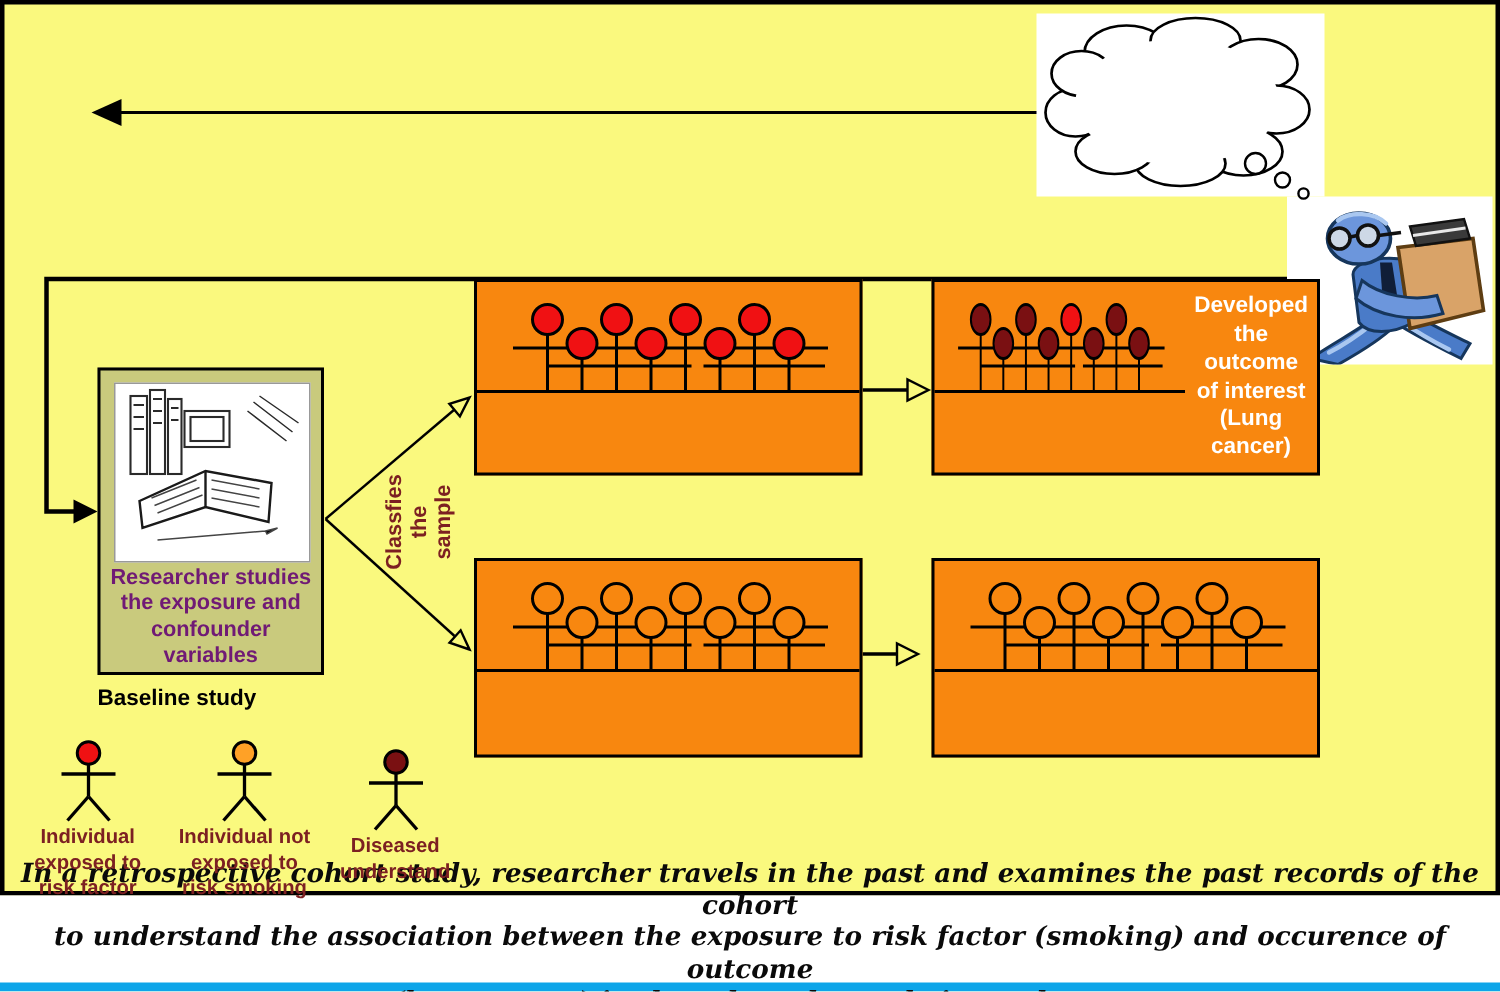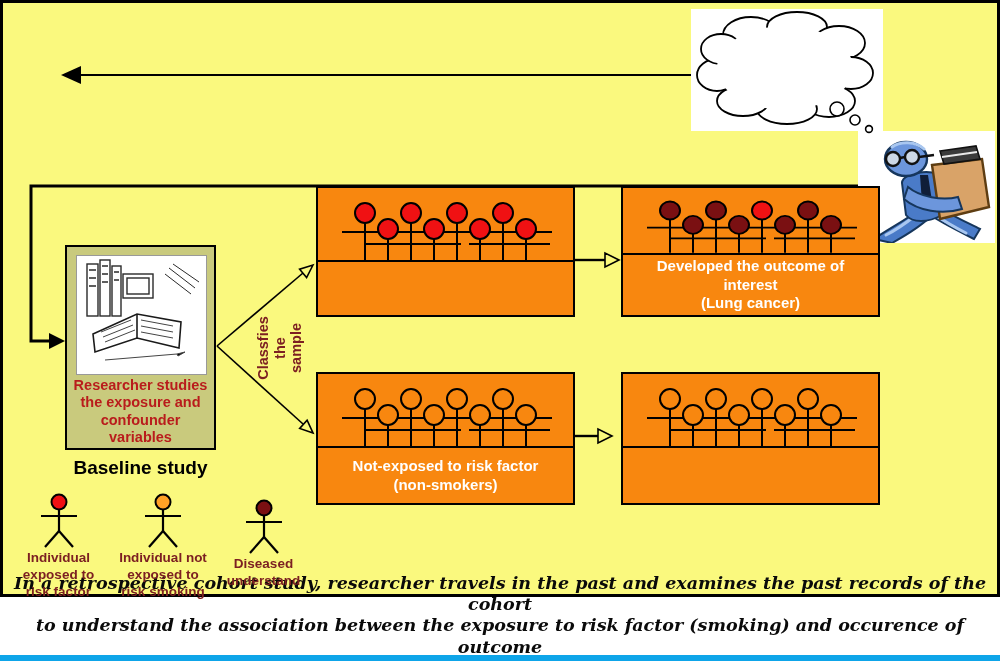--- a/index.html
+++ b/index.html
@@ -10,26 +10,26 @@
   .banner{position:absolute;left:307px;top:59px;width:260px;height:25px;background:#7F0E10;border:1px solid #000;color:#fff;
           display:flex;align-items:center;justify-content:center;font-weight:bold;font-size:14.5px;z-index:3;box-sizing:border-box;}
   .bubble{position:absolute;left:688px;top:6px;width:192px;height:122px;background:#fff;z-index:3;}
   .bubble-text{position:absolute;left:10px;top:14px;width:172px;text-align:center;font-weight:bold;font-size:12.5px;line-height:1.3;
           color:#000;white-space:pre-line;z-index:2;}
   .trail{position:absolute;z-index:3;}
   .researcher{position:absolute;left:855px;top:128px;width:137px;height:112px;background:#fff;z-index:2;}
   .basebox{position:absolute;left:62px;top:242px;width:151px;height:205px;background:#C9CA7D;border:2px solid #000;z-index:2;box-sizing:border-box;}
   .bookart{position:absolute;left:9px;top:8px;width:129px;height:118px;background:#fff;border:1px solid #999;}
   .basetext{position:absolute;left:0;top:130px;width:100%;text-align:center;font-weight:bold;font-size:14.5px;line-height:1.2;
-          color:#b91c1c;white-space:pre-line;}
-  .baselabel{position:absolute;left:62px;top:454px;width:151px;text-align:center;font-weight:bold;font-size:19px;color:#000;z-index:2;}
+          color:#701a75;white-space:pre-line;}
+  .baselabel{position:absolute;left:62px;top:454px;width:151px;font-weight:bold;font-size:15px;color:#000;z-index:2;}
   .classifier{position:absolute;left:212px;top:280px;width:130px;height:130px;display:flex;align-items:center;justify-content:center;
           transform:rotate(-90deg);z-index:2;}
   .classifier-inner{text-align:center;font-weight:bold;font-size:14.5px;line-height:1.15;color:#7C2022;white-space:pre-line;}
-  .gbox{position:absolute;width:259px;background:#F8870F;border:2px solid #000;z-index:2;box-sizing:border-box;display:flex;flex-direction:column;}
+  .gbox{position:absolute;width:259px;background:#F8870F;border:2px solid #000;z-index:2;box-sizing:border-box;display:flex;}
   .gbox .figs{height:72px;border-bottom:2px solid #000;}
   .gbox .glabel{flex:1;display:flex;align-items:center;justify-content:center;text-align:center;color:#fff;font-weight:bold;
           font-size:15px;line-height:1.25;white-space:pre-line;padding:2px 6px;}
   #gbox0{left:313px;top:183px;height:131px;}
   #gbox1{left:618px;top:183px;height:131px;}
   #gbox2{left:313px;top:369px;height:133px;}
   #gbox3{left:618px;top:369px;height:133px;}
   .legend{position:absolute;left:8px;top:490px;width:300px;z-index:2;}
   .legend-item{position:absolute;display:flex;flex-direction:column;align-items:center;}
   .legend-item .llabel{text-align:center;font-weight:bold;font-size:13.5px;line-height:1.25;color:#7C2022;white-space:pre-line;margin-top:1px;}
@@ -219,22 +219,20 @@
           <line x1="208" y1="41" x2="208" y2="72" stroke="#000" stroke-width="2"></line>
           <circle cx="47" cy="25" r="10" fill="#F8870F" stroke="#000" stroke-width="2"></circle>
           <circle cx="70" cy="41" r="10" fill="#F8870F" stroke="#000" stroke-width="2"></circle>
           <circle cx="93" cy="25" r="10" fill="#F8870F" stroke="#000" stroke-width="2"></circle>
           <circle cx="116" cy="41" r="10" fill="#F8870F" stroke="#000" stroke-width="2"></circle>
           <circle cx="139" cy="25" r="10" fill="#F8870F" stroke="#000" stroke-width="2"></circle>
           <circle cx="162" cy="41" r="10" fill="#F8870F" stroke="#000" stroke-width="2"></circle>
           <circle cx="185" cy="25" r="10" fill="#F8870F" stroke="#000" stroke-width="2"></circle>
           <circle cx="208" cy="41" r="10" fill="#F8870F" stroke="#000" stroke-width="2"></circle>
         </svg>
-      <div class="glabel">Not-exposed to risk factor
-(non-smokers)</div>
     </div>
     <div class="gbox" id="gbox3">
       <svg class="figs" viewBox="0 0 255 72" preserveAspectRatio="none">
           <line x1="24" y1="44" x2="234" y2="44" stroke="#000" stroke-width="2"></line>
           <line x1="47" y1="56" x2="143" y2="56" stroke="#000" stroke-width="2"></line>
           <line x1="151" y1="56" x2="232" y2="56" stroke="#000" stroke-width="2"></line>
           <line x1="47" y1="25" x2="47" y2="72" stroke="#000" stroke-width="2"></line>
           <line x1="70" y1="41" x2="70" y2="72" stroke="#000" stroke-width="2"></line>
           <line x1="93" y1="25" x2="93" y2="72" stroke="#000" stroke-width="2"></line>
           <line x1="116" y1="41" x2="116" y2="72" stroke="#000" stroke-width="2"></line>

